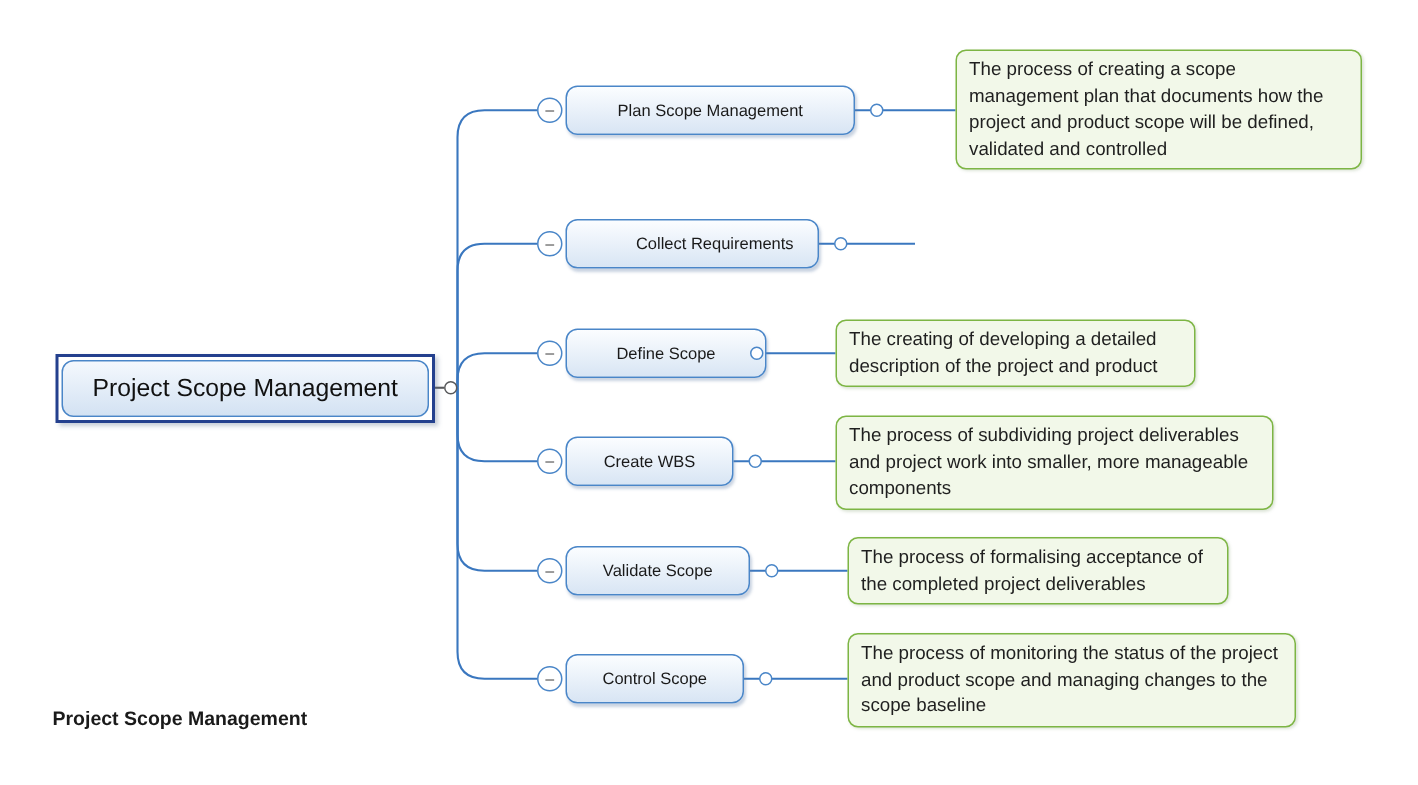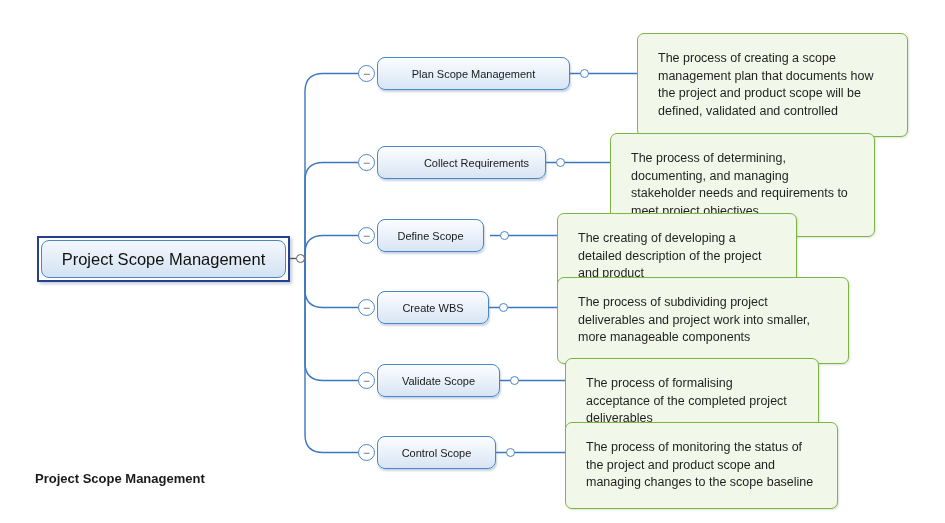--- a/index.html
+++ b/index.html
@@ -20,35 +20,35 @@
 
   
   .topic{position:absolute;height:33px;box-sizing:border-box;
         border:1.4px solid #4a86c8;border-radius:8px;
         background:linear-gradient(#fbfdff,#d8e5f4);
         display:flex;align-items:center;justify-content:center;
         box-shadow:1px 2px 2px rgba(100,130,170,.35);}
   .topic span{font-size:11px;color:#1a1a1a;white-space:nowrap;}
   .b0{left:377px;top:57px;width:193px;}
   .b1{left:377px;top:146px;width:169px;padding-left:30px;}
-  .b2{left:377px;top:219px;width:107px;}
+  .b2{left:377px;top:219px;width:134px;}
   .b3{left:377px;top:291px;width:112px;text-align:center;}
   .b4{left:377px;top:364px;width:123px;}
   .b5{left:377px;top:436px;width:119px;}
 
   
   .note{position:absolute;box-sizing:border-box;border:1.5px solid #7db544;border-radius:7px;
         background:#f2f8e9;padding:4px 8px;box-shadow:1px 1px 2px rgba(120,150,100,.25);}
-  .note p{margin:12px;font-size:12.5px;line-height:1.4;color:#1f1f1f;}
+  .note p{margin:0;font-size:12.5px;line-height:1.4;color:#1f1f1f;}
   .n0{left:637px;top:33px;width:271px;min-height:80px;}
   .n1{left:610px;top:133px;width:265px;min-height:59px;}
   .n2{left:557px;top:213px;width:240px;min-height:45px;}
   .n3{left:557px;top:277px;width:292px;min-height:60px;}
   .n4{left:565px;top:358px;width:254px;min-height:44px;}
-  .n5{left:565px;top:422px;width:273px;min-height:60px;}
+  .n5{left:565px;top:422px;width:299px;min-height:60px;}
 
   
   .collapse{position:absolute;left:358px;width:17px;height:17px;border-radius:50%;
         border:1px solid #4a86c8;background:#fff;box-sizing:border-box;
         display:flex;align-items:center;justify-content:center;
         font-size:12px;line-height:1;color:#6b6b6b;cursor:pointer;}
   .c0{top:65px;} .c1{top:154px;} .c2{top:227px;} .c3{top:299px;} .c4{top:372px;} .c5{top:444px;}
 
   
   .dot{position:absolute;width:9px;height:9px;border-radius:50%;background:#fff;
@@ -121,23 +121,20 @@
   <div class="dot d0"></div>
   <div class="dot d1"></div>
   <div class="dot d2"></div>
   <div class="dot d3"></div>
   <div class="dot d4"></div>
   <div class="dot d5"></div>
 
   <div class="note n0">
     <p>The process of creating a scope management plan that documents how the project and product scope will be defined, validated and controlled</p>
   </div>
-  <div class="note n1">
-    <p>The process of determining, documenting, and managing stakeholder needs and requirements to meet project objectives</p>
-  </div>
   <div class="note n2">
     <p>The creating of developing a detailed description of the project and product</p>
   </div>
   <div class="note n3">
     <p>The process of subdividing project deliverables and project work into smaller, more manageable components</p>
   </div>
   <div class="note n4">
     <p>The process of formalising acceptance of the completed project deliverables</p>
   </div>
   <div class="note n5">

